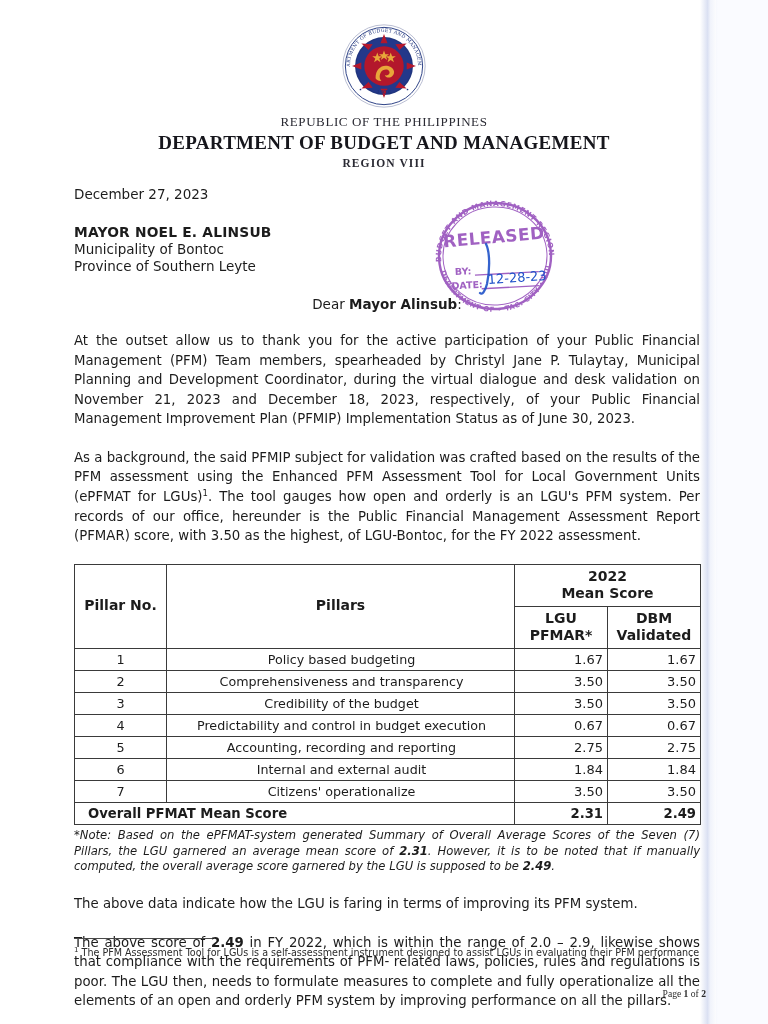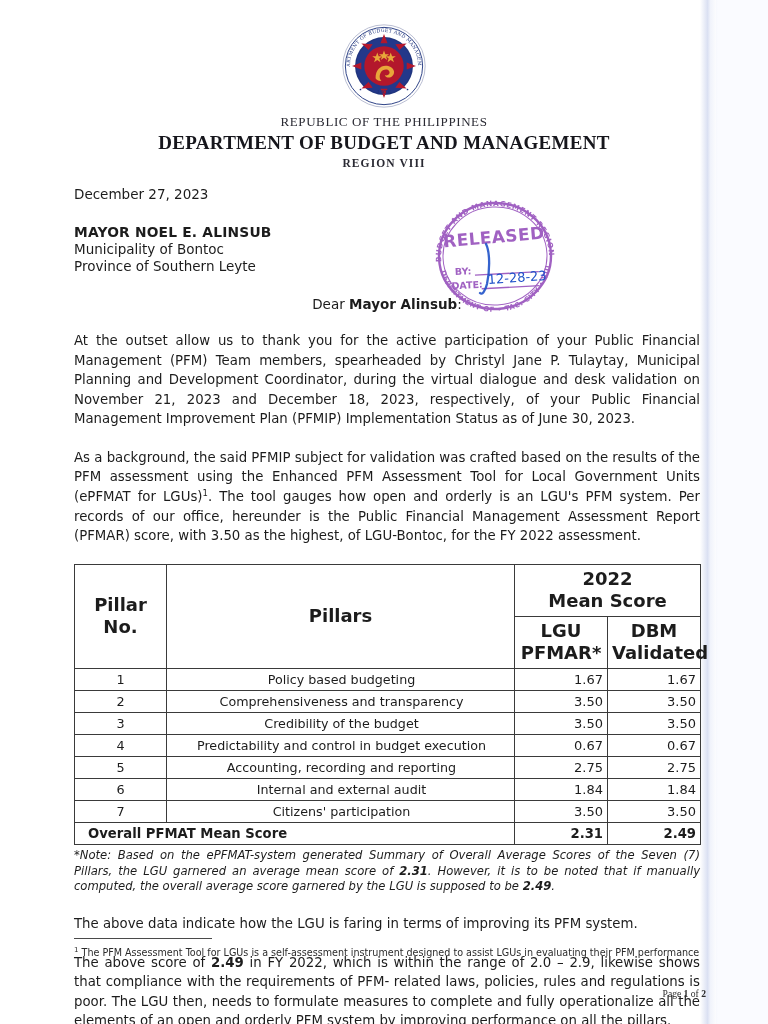--- a/index.html
+++ b/index.html
@@ -122,21 +122,21 @@
     table-layout: fixed;
   }
   .score-table td, .score-table th {
     border: 1.1px solid #3a3a3a;
     font-size: 12.4px;
     padding: 3px 4px;
   }
   .score-table th {
     font-weight: bold;
     text-align: center;
-    font-size: 18px;
+    font-size: 14px;
     line-height: 1.25;
   }
   .col-no { width: 92px; }
   .col-pillar { width: 348px; }
   .col-lgu { width: 93px; }
   .col-dbm { width: 93px; }
   td.num {
     text-align: center;
     font-size: 12.8px;
   }
@@ -361,21 +361,21 @@
             <td class="score">2.75</td>
           </tr>
           <tr>
             <td class="num">6</td>
             <td class="pillar-name">Internal and external audit</td>
             <td class="score">1.84</td>
             <td class="score">1.84</td>
           </tr>
           <tr>
             <td class="num">7</td>
-            <td class="pillar-name">Citizens' participation</td>
+            <td class="pillar-name">Citizens' operationalize</td>
             <td class="score">3.50</td>
             <td class="score">3.50</td>
           </tr>
           <tr class="total">
             <td class="total-label" colspan="2">Overall PFMAT Mean Score</td>
             <td class="score">2.31</td>
             <td class="score">2.49</td>
           </tr>
         </tbody>
     </table>

